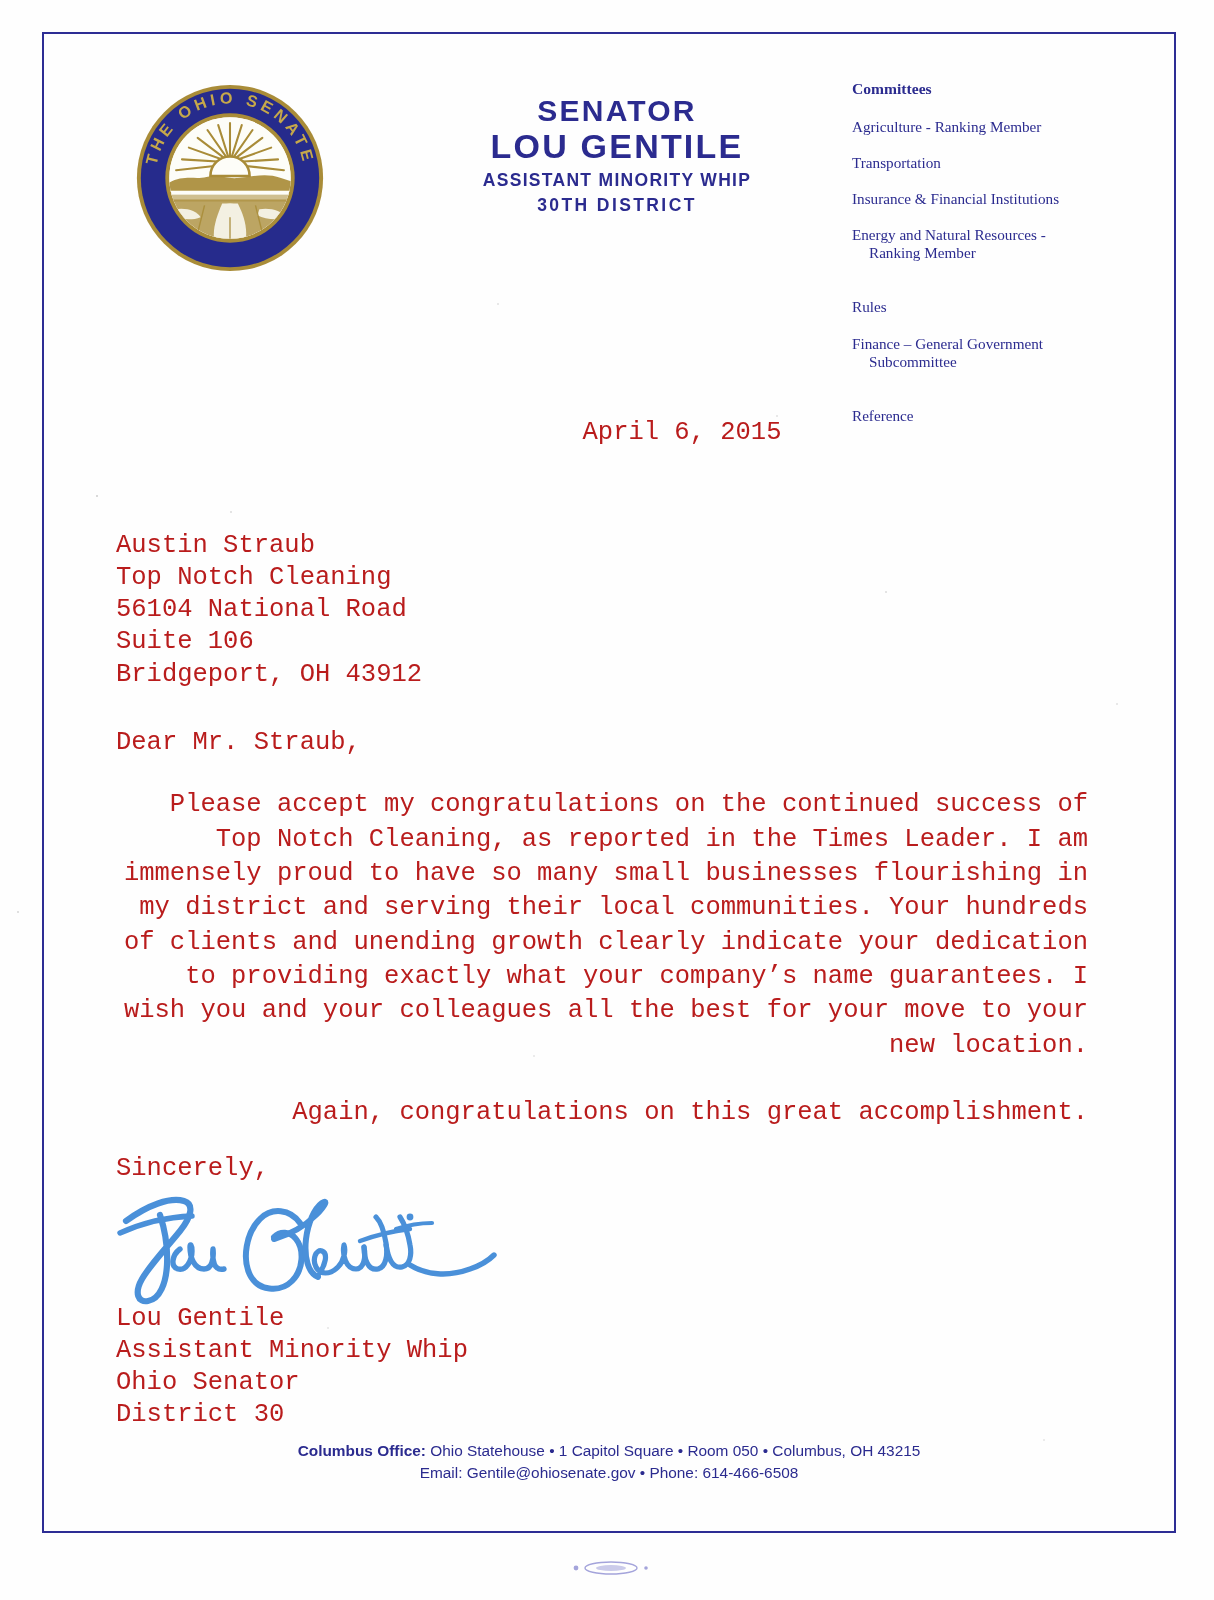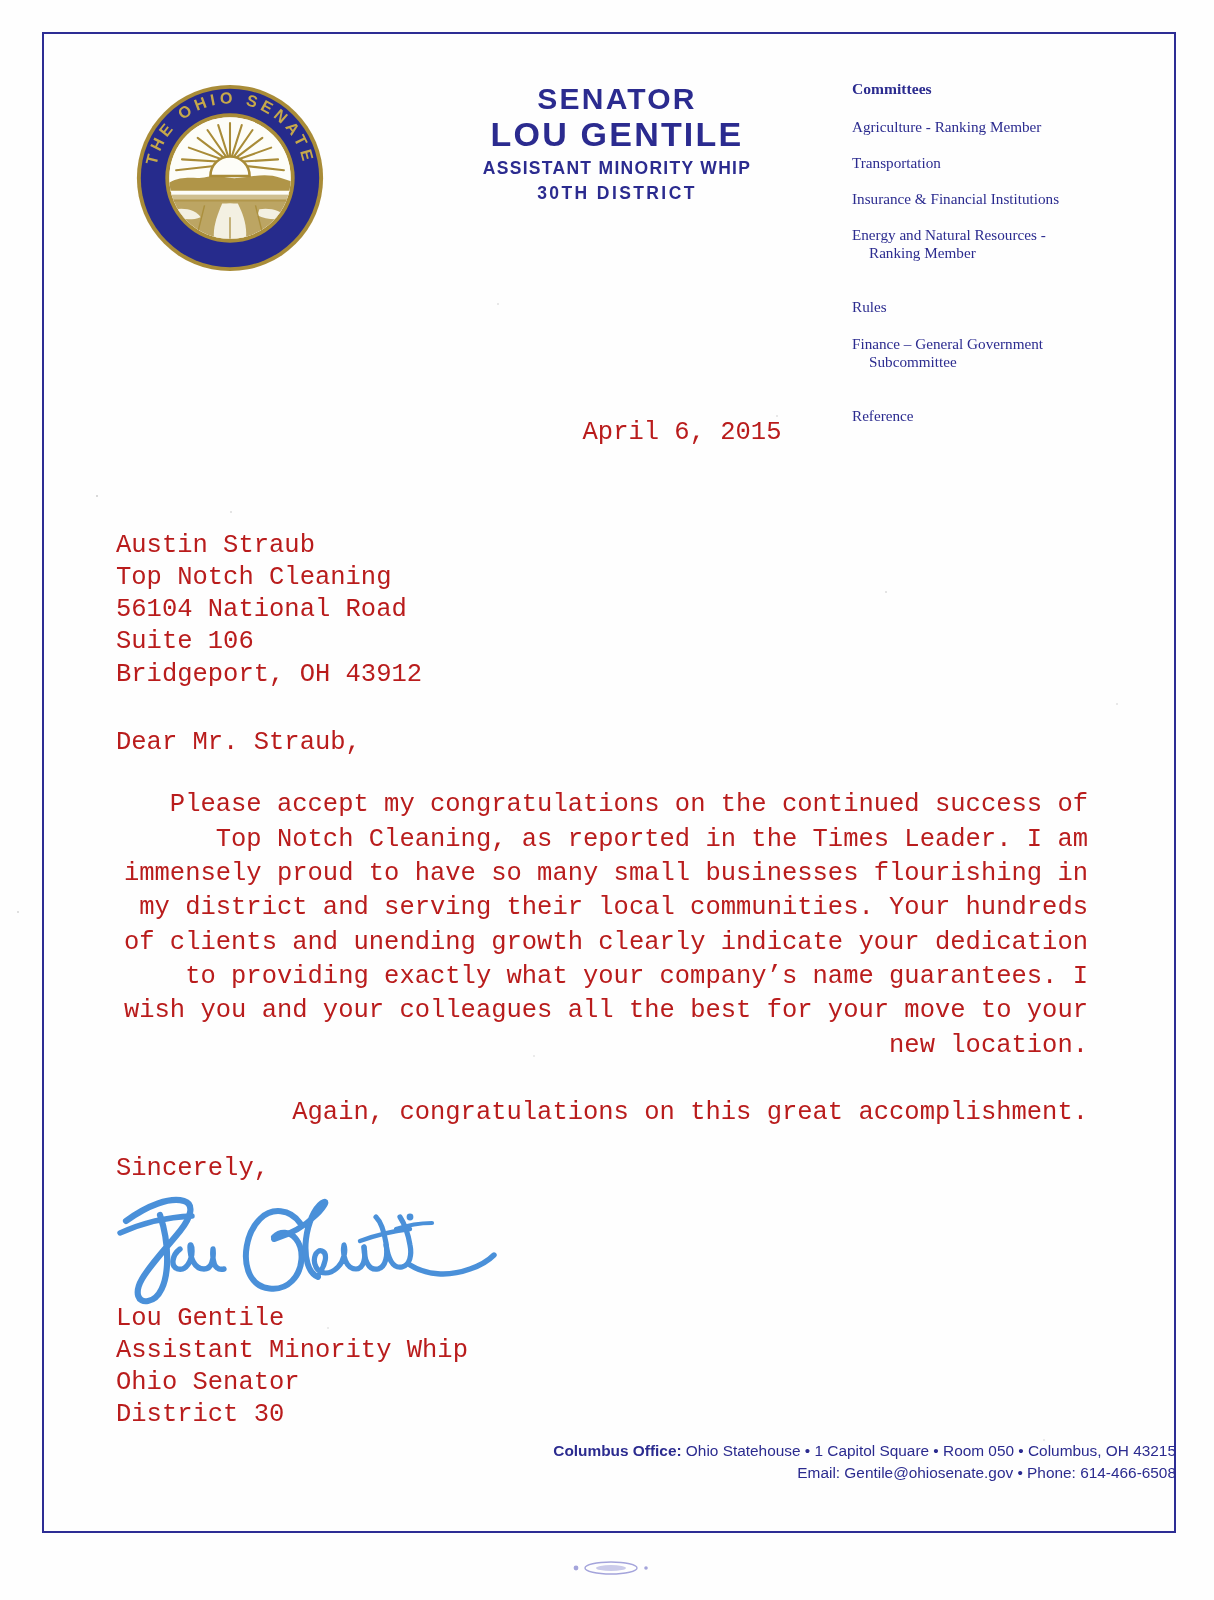--- a/index.html
+++ b/index.html
@@ -82,20 +82,21 @@
     width: 390px;
     text-align: center;
     color: #2b2b8f;
     font-family: "Liberation Sans", "DejaVu Sans", sans-serif;
   }
   .title-line1,
   .title-line2 {
     font-weight: bold;
     letter-spacing: 2.2px;
     line-height: 1.12;
+    margin-top: 12px;
   }
   .title-line1 { font-size: 30px; }
   .title-line2 { font-size: 34px; margin-top: -1px; }
   .title-line3 {
     font-size: 17.5px;
     font-weight: bold;
     letter-spacing: 1.3px;
     margin-top: 5px;
   }
   .title-line4 {
@@ -174,21 +175,21 @@
     line-height: 32px;
     margin-top: -8px;
   }
 
   
   #letter-footer {
     position: absolute;
     left: 42px;
     top: 1440px;
     width: 1134px;
-    text-align: right;
+    text-align: center;
     color: #2b2b8f;
     font-family: "Liberation Sans", "DejaVu Sans", sans-serif;
     font-size: 15.4px;
     line-height: 1.42;
   }
   #footer-line1 b { font-weight: bold; }
 
   
   #scan-artifact {
     position: absolute;

